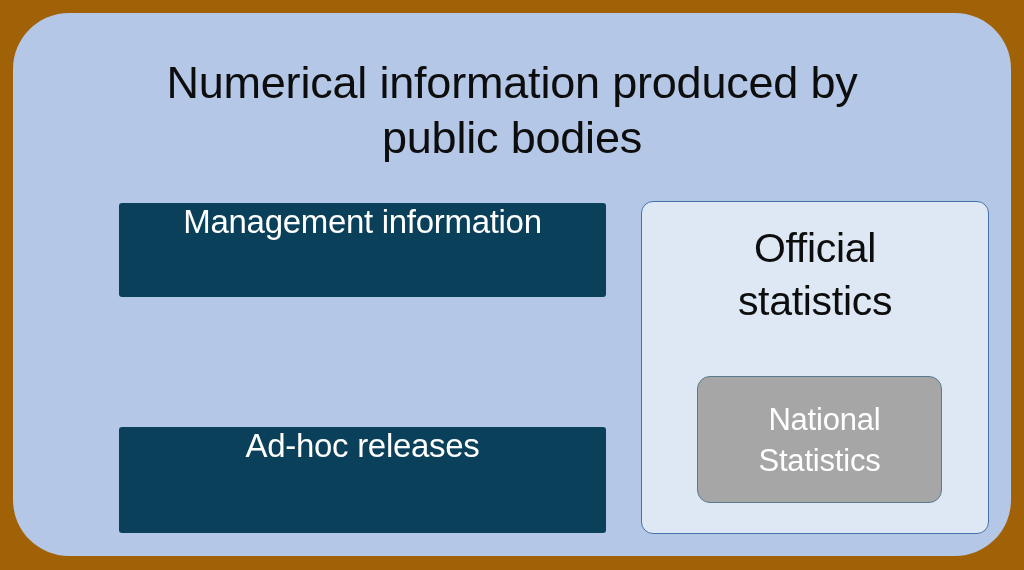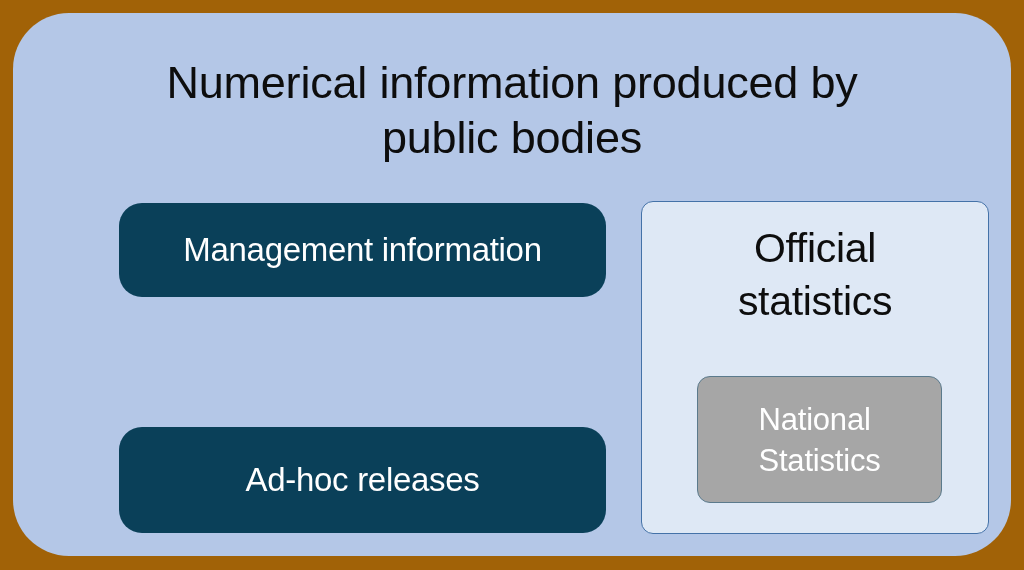--- a/index.html
+++ b/index.html
@@ -56,24 +56,24 @@
     top: 190px;
     width: 487px;
     height: 330px;
   }
 
   .category-box {
     position: absolute;
     left: 0;
     width: 487px;
     background: #0a4059;
-    border-radius: 23px;
+    border-radius: 3px;
     box-sizing: border-box;
     display: flex;
-    align-items: center;
+    align-items: flex-start;
     justify-content: center;
   }
   .category-box.box-0 { top: 0px;   height: 94px; }
   .category-box.box-1 { top: 110px; height: 98px; }
   .category-box.box-2 { top: 224px; height: 106px; }
 
   .category-label {
     font-family: "Liberation Sans", sans-serif;
     font-size: 33px;
     line-height: 38px;
@@ -126,21 +126,21 @@
     align-items: center;
     justify-content: center;
   }
 
   .national-label {
     font-family: "Liberation Sans", sans-serif;
     font-size: 31px;
     line-height: 41px;
     font-weight: 400;
     color: #ffffff;
-    text-align: left;
+    text-align: right;
     letter-spacing: -0.2px;
     white-space: pre-line;
   }
 </style>
 </head>
 <body>
 
 <div id="canvas">
 
   <div class="outer-container">

